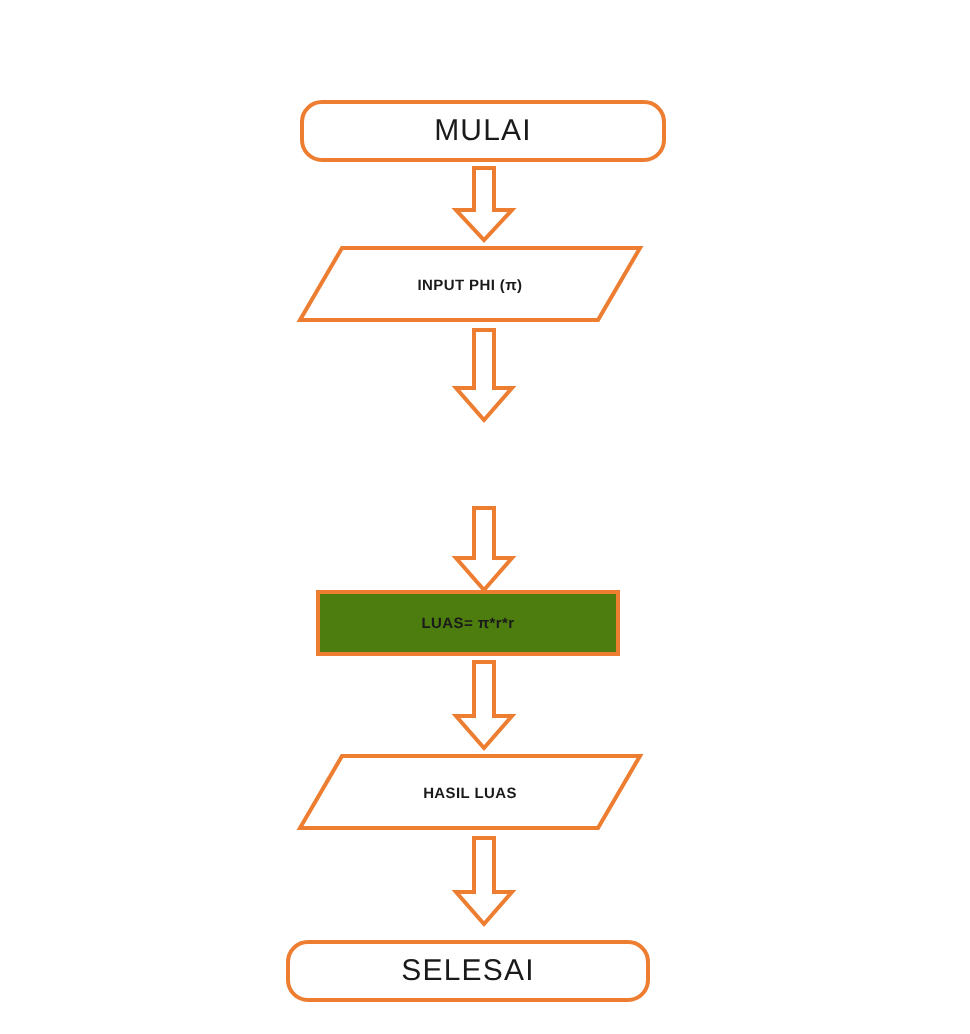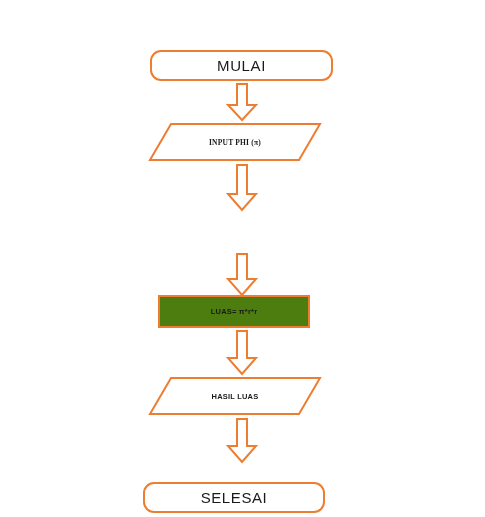--- a/index.html
+++ b/index.html
@@ -106,21 +106,21 @@
   <div class="node terminal" style="left:150px; top:50px; width:183px; height:31px;">
     <span class="node-label">MULAI</span>
   </div>
 
   <div class="connector" style="left:224px; top:83px;">
     <svg width="36" height="39" viewBox="0 0 36 39" aria-hidden="true">
       <polygon points="13,1 23,1 23,22 32,22 18,37 4,22 13,22" fill="#FFFFFF" stroke="#ED7D31" stroke-width="2" stroke-linejoin="miter"></polygon>
     </svg>
   </div>
 
-  <div class="node io" style="left:148px; top:122px; width:174px; height:40px;font-family:Liberation Serif, serif;">
+  <div class="node io" style="left:148px; top:122px; width:174px; height:40px;">
     <svg width="174" height="40" viewBox="0 0 174 40" aria-hidden="true">
       <polygon points="23,2 172,2 151,38 2,38" fill="#FFFFFF" stroke="#ED7D31" stroke-width="2" stroke-linejoin="miter"></polygon>
     </svg>
     <span class="node-label">INPUT PHI (π)</span>
   </div>
 
   <div class="connector" style="left:224px; top:164px;">
     <svg width="36" height="48" viewBox="0 0 36 48" aria-hidden="true">
       <polygon points="13,1 23,1 23,30 32,30 18,46 4,30 13,30" fill="#FFFFFF" stroke="#ED7D31" stroke-width="2" stroke-linejoin="miter"></polygon>
     </svg>
@@ -149,17 +149,17 @@
     </svg>
     <span class="node-label">HASIL LUAS</span>
   </div>
 
   <div class="connector" style="left:224px; top:418px;">
     <svg width="36" height="46" viewBox="0 0 36 46" aria-hidden="true">
       <polygon points="13,1 23,1 23,28 32,28 18,44 4,28 13,28" fill="#FFFFFF" stroke="#ED7D31" stroke-width="2" stroke-linejoin="miter"></polygon>
     </svg>
   </div>
 
-  <div class="node terminal" style="left:143px; top:470px; width:182px; height:31px;margin-top:12px;">
+  <div class="node terminal" style="left:143px; top:470px; width:182px; height:31px;">
     <span class="node-label">SELESAI</span>
   </div>
 
 </div>
 
 </body></html>

